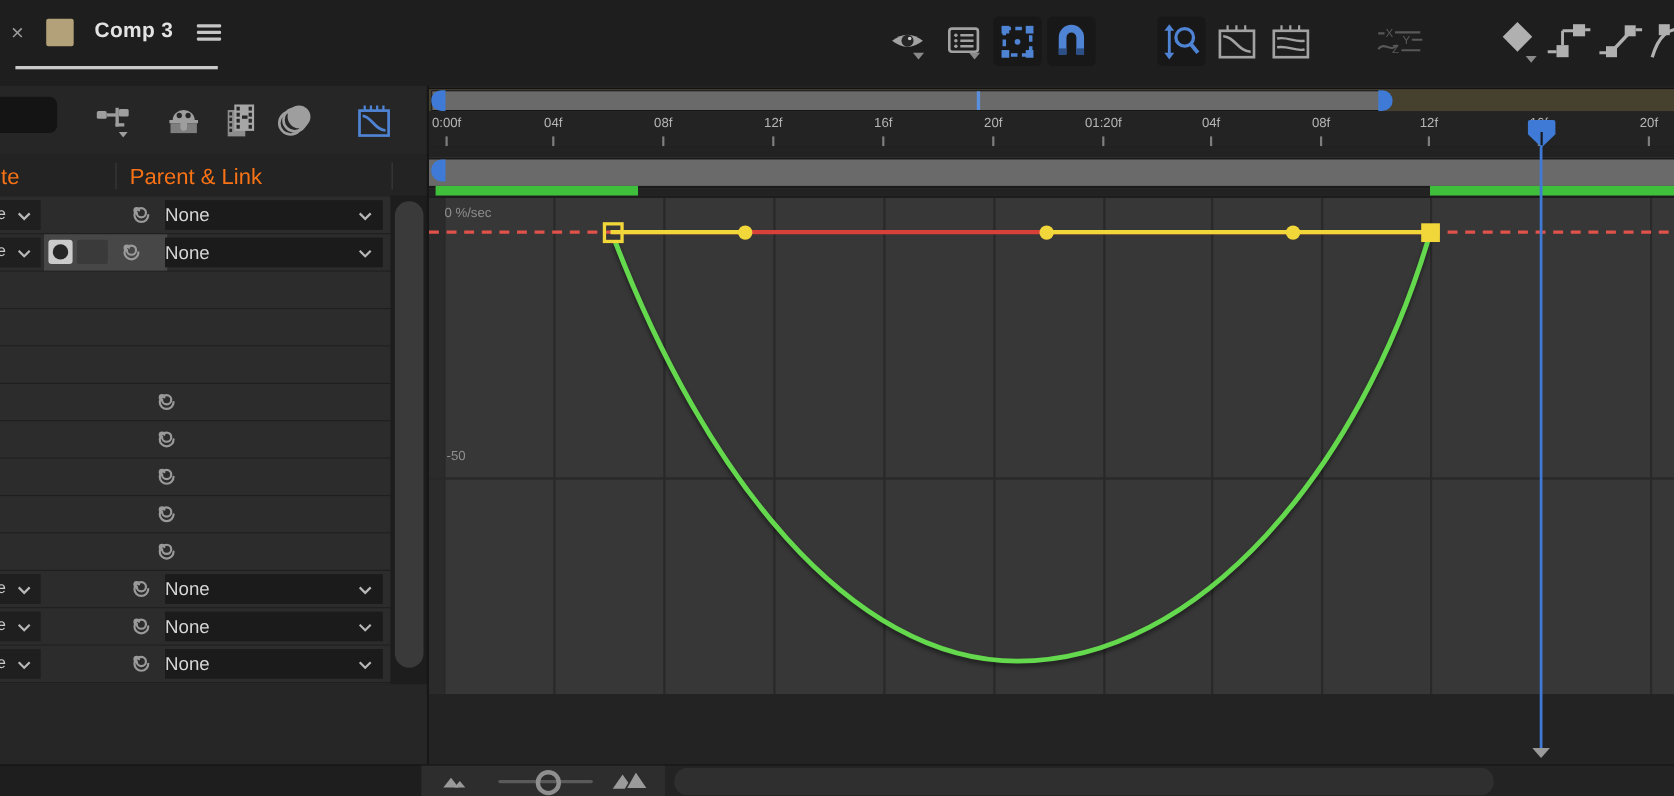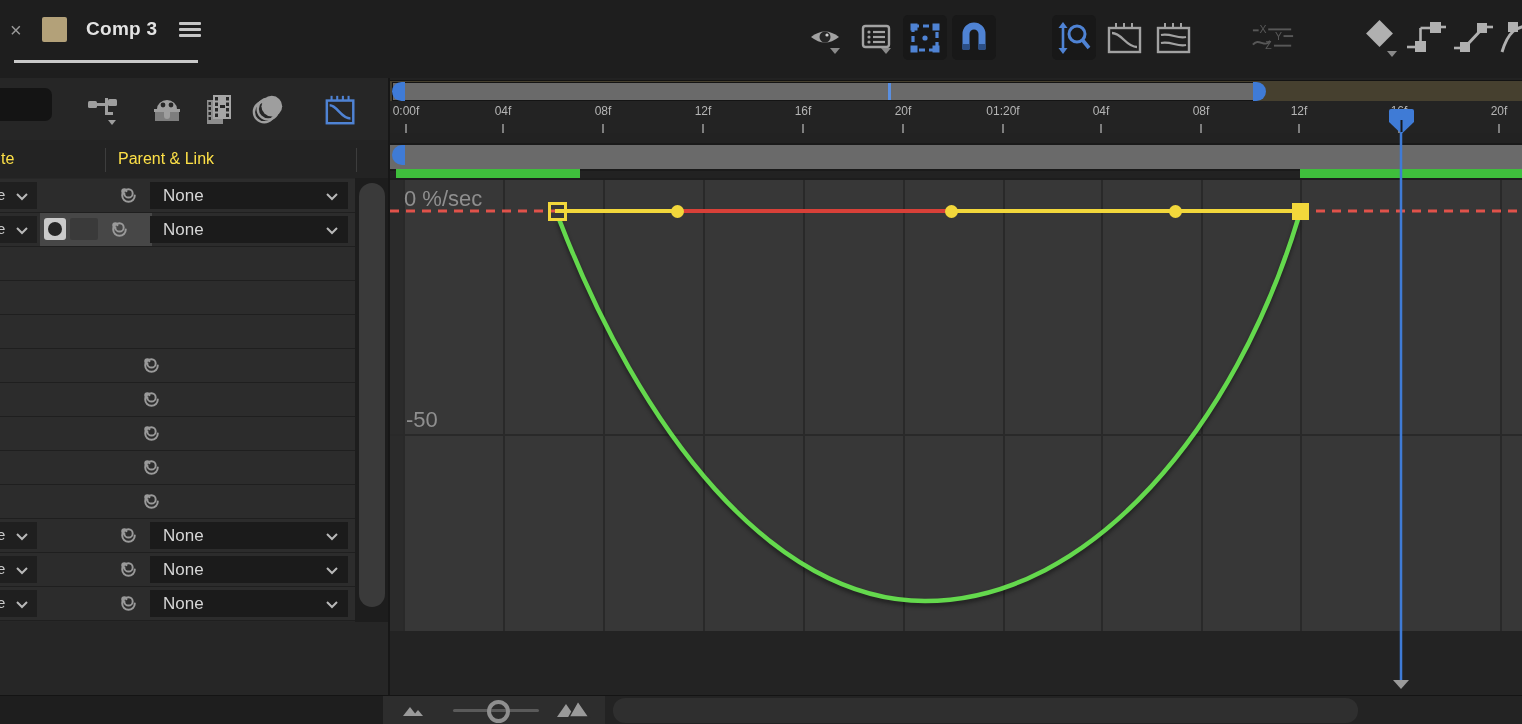--- a/index.html
+++ b/index.html
@@ -13,36 +13,36 @@
   .tab-swatch{left:42px;top:17px;width:25px;height:25px;background:#b3a179;border-radius:2px;}
   .tab-title{left:86px;top:18px;font-size:19px;font-weight:700;color:#e3e3e3;letter-spacing:.3px;}
   .tab-menu{left:179px;top:22px;width:22px;height:16px;}
   .tab-menu i{display:block;height:2.5px;background:#c6c6c6;margin:0 0 3.5px 0;border-radius:1px;}
   .tab-underline{left:14px;top:60px;width:184px;height:3px;background:#c9c9c9;}
   
   .ltoolbar{left:0;top:78px;width:390px;height:62px;background:#262626;}
   .corner-btn{left:-14px;top:10px;width:66px;height:33px;background:#141414;border-radius:7px;}
   .ticon{top:15px;width:34px;height:34px;display:flex;align-items:center;justify-content:center;}
   
-  .phead{left:0;top:140px;width:390px;height:38px;background:#232323;color:#fde047;font-size:16px;}
+  .phead{left:0;top:140px;width:390px;height:38px;background:#232323;color:#f97316;font-size:20px;}
   .phead .divider{position:absolute;top:8px;width:1px;height:24px;background:#3d3d3d;}
   
   .rows-bg{left:0;top:178px;width:355px;height:444px;background:#272727;}
   .row{position:absolute;left:0;width:355px;height:33px;background:#2c2c2c;border-bottom:1px solid #1f1f1f;}
   .modecell{position:absolute;left:0;top:3px;width:37px;height:27px;background:#1f1f1f;overflow:hidden;}
   .modefrag{position:absolute;left:-3px;top:4px;color:#c9c9c9;font-size:15px;}
   .chev{position:absolute;width:16px;height:16px;}
   .chev svg{display:block;}
   .mattewrap{position:absolute;left:40px;top:0;width:112px;height:33px;background:#474747;}
   .mattebox{position:absolute;left:4px;top:5px;width:22px;height:22px;background:#cbcbcb;border-radius:3px;}
   .mattebox i{position:absolute;left:4px;top:4px;width:14px;height:14px;border-radius:50%;background:#262626;}
   .matteblank{position:absolute;left:30px;top:5px;width:28px;height:22px;background:#3a3a3a;border-radius:2px;}
   .pick{position:absolute;top:5px;width:23px;height:23px;}
   .dd{position:absolute;left:150px;top:3px;width:198px;height:27px;background:#1b1b1b;color:#d6d6d6;
-      font-size:17px;line-height:27px;padding-left:13px;box-sizing:border-box;}
+      font-size:17px;line-height:27px;box-sizing:border-box;}
   .dd .chev{right:8px;top:6px;}
   
   .vgroove{left:355px;top:178px;width:33px;height:453px;background:#1d1d1d;}
   .vthumb{left:359px;top:183px;width:26px;height:424px;background:#3a3a3a;border-radius:13px;}
   .vline{left:388px;top:78px;width:2px;height:617px;background:#171717;}
   
   .navarea{left:390px;top:80px;width:1132px;height:21px;background:#46402f;border-top:1px solid #131313;border-bottom:1px solid #131313;}
   .navbar{position:absolute;left:2px;top:1px;width:863px;height:17px;background:#6a6a6a;border:1px solid #141414;}
   .navcap{position:absolute;top:1px;width:13px;height:19px;background:#3f7bd6;}
   .navtick{position:absolute;top:2px;width:3px;height:17px;background:#5a8fe0;}
@@ -50,21 +50,21 @@
   .rlabel{position:absolute;top:3px;font-size:12px;color:#b5b5b5;transform:translateX(-50%);white-space:nowrap;}
   .rtick{position:absolute;top:23px;width:2px;height:9px;background:#7e7e7e;}
   .workarea{left:390px;top:143px;width:1132px;height:24px;background:#6a6a6a;border-top:2px solid #1a1a1a;border-bottom:2px solid #1a1a1a;}
   .wacap{position:absolute;left:2px;top:0;width:13px;height:20px;background:#3f7bd6;border-radius:10px 0 0 10px;}
   .rangebar{position:absolute;top:169px;height:9px;background:#3fbf3c;}
   
   .graphbg{left:390px;top:178px;width:1132px;height:453px;background:#373737;border-top:2px solid #1d1d1d;}
   .leftcol{position:absolute;left:0;top:0;width:13px;height:453px;background:#2b2b2b;}
   .vgrid{position:absolute;top:0;width:2px;height:453px;background:#292929;}
   .hgrid{position:absolute;left:0;width:1132px;height:2px;background:#292929;}
-  .glabel{color:#8f8f8f;font-size:22px;z-index:6;}
+  .glabel{color:#8f8f8f;font-size:12px;z-index:6;}
   #graph-svg{left:0;top:0;z-index:5;pointer-events:none;}
   .kf{position:absolute;z-index:6;}
   .kf.sq-hollow{width:13px;height:13px;border:3px solid #f2d73b;background:transparent;}
   .kf.sq-fill{width:17px;height:17px;background:#f2d73b;}
   .kf.circle{width:13px;height:13px;border-radius:50%;background:#f2d73b;}
   .playhead-marker{z-index:7;}
   
   .bstrip{left:390px;top:631px;width:1132px;height:64px;background:#232323;}
   .lbottom{left:0;top:622px;width:388px;height:73px;background:#262626;}
   .gbtn{position:absolute;top:15px;width:44px;height:45px;border-radius:5px;display:flex;align-items:center;justify-content:center;}

